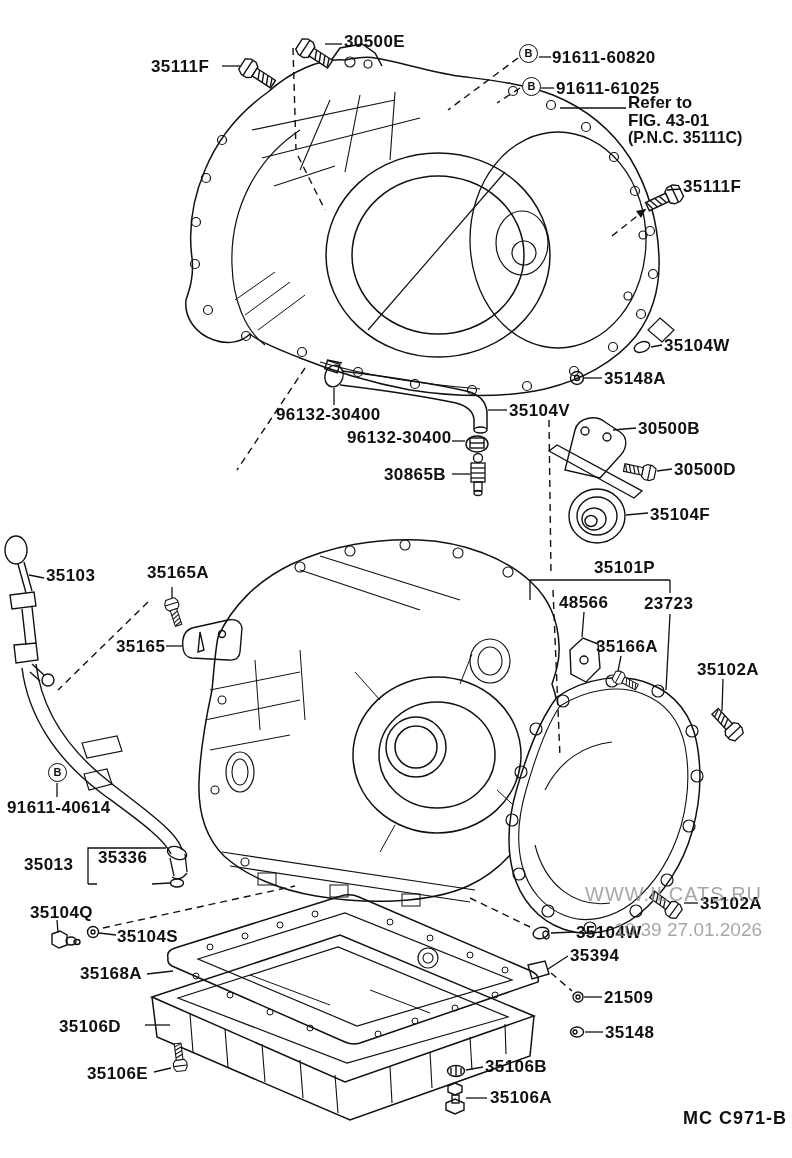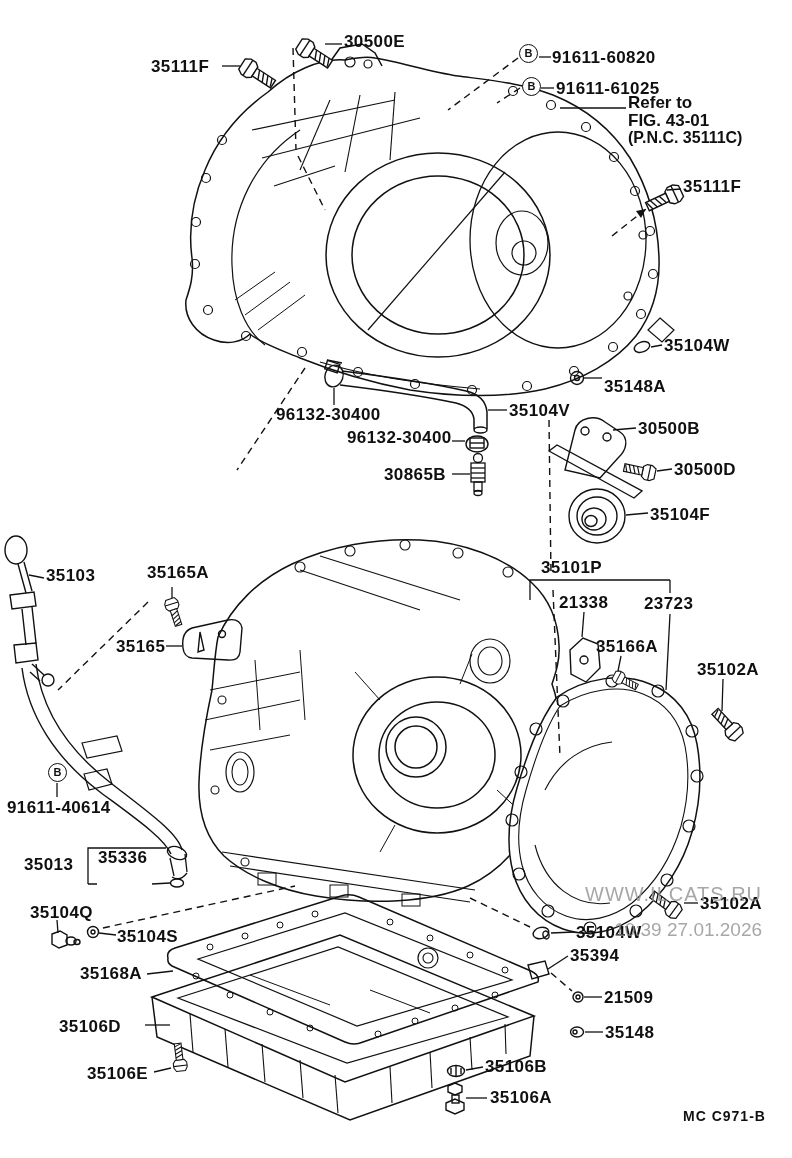--- a/index.html
+++ b/index.html
@@ -8,21 +8,21 @@
   #art{position:absolute;left:0;top:0;}
   .lbl{position:absolute;font-weight:bold;font-size:17px;letter-spacing:.4px;color:#101010;white-space:nowrap;line-height:1;}
   .badge{position:absolute;width:17px;height:17px;border:1.8px solid #101010;border-radius:50%;
          font-weight:bold;font-size:11px;color:#101010;text-align:center;line-height:16px;background:#fff;}
   .note{position:absolute;color:#101010;font-weight:bold;line-height:1.05;}
   .note .n1,.note .n2{font-size:17px;}
   .note .n3{font-size:16px;letter-spacing:0;}
   .wm{position:absolute;color:rgba(145,145,145,.8);font-weight:normal;line-height:1;white-space:nowrap;text-align:right;}
   .wm .w1{font-size:20px;letter-spacing:1px;}
   .wm .w2{font-size:19px;margin-top:16px;}
-  .code{position:absolute;font-weight:bold;font-size:14px;letter-spacing:1px;color:#101010;}
+  .code{position:absolute;font-weight:bold;font-size:18px;letter-spacing:1px;color:#101010;}
 </style>
 </head>
 <body>
 
 <div id="stage">
 
 <svg id="art" width="792" height="1158" viewBox="0 0 792 1158">
   <defs>
     <g id="bolt" stroke="#111" fill="#fff" stroke-width="1.4">
       <polygon points="0,-6 5,-9 11,-9 15,-6 15,6 11,9 5,9 0,6"></polygon>
@@ -366,33 +366,33 @@
   </g>
   <polygon points="646,209 636,211 641,218" fill="#111"></polygon>
 </svg>
 
   <div class="lbl" style="left:151px;top:58px">35111F</div>
   <div class="lbl" style="left:344px;top:33px">30500E</div>
   <div class="lbl" style="left:552px;top:49px">91611-60820</div>
   <div class="lbl" style="left:556px;top:80px">91611-61025</div>
   <div class="lbl" style="left:683px;top:178px">35111F</div>
   <div class="lbl" style="left:664px;top:337px">35104W</div>
-  <div class="lbl" style="left:604px;top:378px">35148A</div>
+  <div class="lbl" style="left:604px;top:370px">35148A</div>
   <div class="lbl" style="left:276px;top:406px">96132-30400</div>
   <div class="lbl" style="left:509px;top:402px">35104V</div>
   <div class="lbl" style="left:347px;top:429px">96132-30400</div>
   <div class="lbl" style="left:384px;top:466px">30865B</div>
   <div class="lbl" style="left:638px;top:420px">30500B</div>
   <div class="lbl" style="left:674px;top:461px">30500D</div>
   <div class="lbl" style="left:650px;top:506px">35104F</div>
   <div class="lbl" style="left:46px;top:567px">35103</div>
   <div class="lbl" style="left:147px;top:564px">35165A</div>
   <div class="lbl" style="left:116px;top:638px">35165</div>
-  <div class="lbl" style="left:541px;top:559px">35101P</div>
-  <div class="lbl" style="left:559px;top:594px">21338</div>
+  <div class="lbl" style="left:594px;top:559px">35101P</div>
+  <div class="lbl" style="left:559px;top:594px">48566</div>
   <div class="lbl" style="left:644px;top:595px">23723</div>
   <div class="lbl" style="left:596px;top:638px">35166A</div>
   <div class="lbl" style="left:697px;top:661px">35102A</div>
   <div class="lbl" style="left:7px;top:799px">91611-40614</div>
   <div class="lbl" style="left:24px;top:856px">35013</div>
   <div class="lbl" style="left:98px;top:849px">35336</div>
   <div class="lbl" style="left:30px;top:904px">35104Q</div>
   <div class="lbl" style="left:117px;top:928px">35104S</div>
   <div class="lbl" style="left:80px;top:965px">35168A</div>
   <div class="lbl" style="left:59px;top:1018px">35106D</div>

